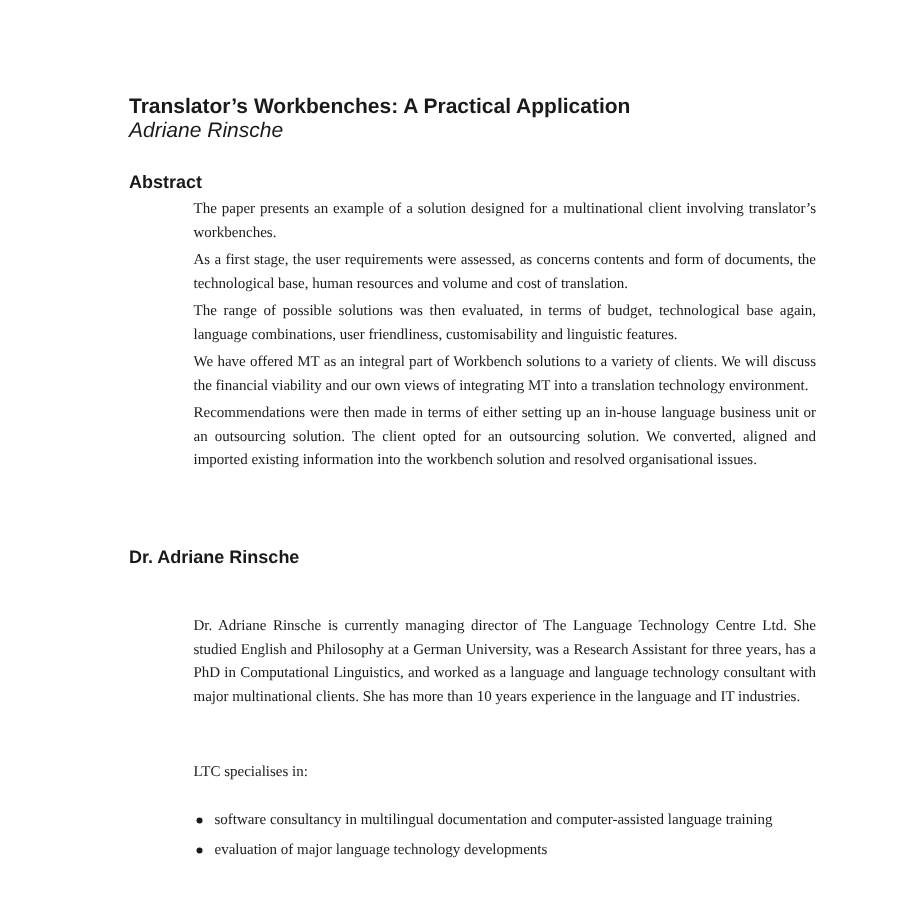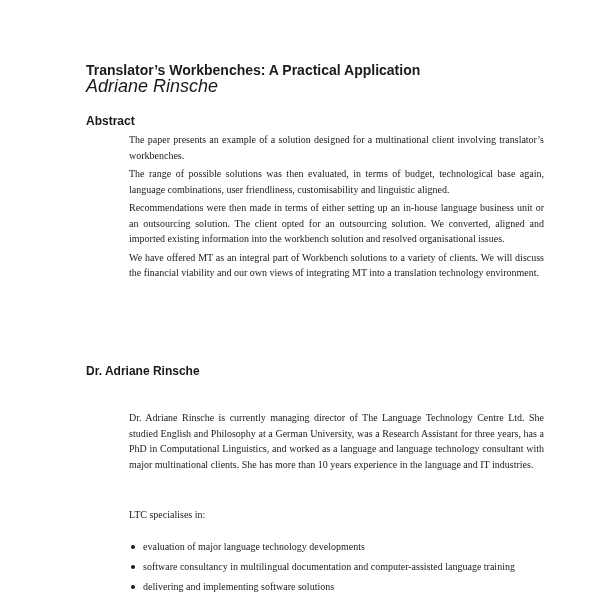--- a/index.html
+++ b/index.html
@@ -32,21 +32,21 @@
     line-height: 16px;
     white-space: nowrap;
     margin: 0;
   }
   .author {
     position: absolute;
     left: 86px;
     top: 78px;
     font-family: "Liberation Sans", sans-serif;
     font-style: italic;
-    font-size: 18px;
+    font-size: 14px;
     line-height: 16px;
     white-space: nowrap;
     margin: 0;
   }
   .section-heading {
     position: absolute;
     left: 86px;
     font-family: "Liberation Sans", sans-serif;
     font-weight: bold;
     font-size: 12px;
@@ -91,41 +91,38 @@
 <body>
 
 <div class="page">
 
   <h1 class="title">Translator’s Workbenches: A Practical Application</h1>
   <div class="author">Adriane Rinsche</div>
 
   <h2 class="section-heading" style="top:114px;">Abstract</h2>
   <div class="body-block" style="top:132px;">
     <p>The paper presents an example of a solution designed for a multinational client involving translator’s workbenches.</p>
-    <p>The range of possible solutions was then evaluated, in terms of budget, technological base again, language combinations, user friendliness, customisability and linguistic aligned.</p>
+    <p>As a first stage, the user requirements were assessed, as concerns contents and form of documents, the technological base, human resources and volume and cost of translation.</p>
+    <p>The range of possible solutions was then evaluated, in terms of budget, technological base again, language combinations, user friendliness, customisability and linguistic features.</p>
+    <p>We have offered MT as an integral part of Workbench solutions to a variety of clients. We will discuss the financial viability and our own views of integrating MT into a translation technology environment.</p>
     <p>Recommendations were then made in terms of either setting up an in-house language business unit or an outsourcing solution. The client opted for an outsourcing solution. We converted, aligned and imported existing information into the workbench solution and resolved organisational issues.</p>
-    <p>We have offered MT as an integral part of Workbench solutions to a variety of clients. We will discuss the financial viability and our own views of integrating MT into a translation technology environment.</p>
   </div>
 
   <h2 class="section-heading" style="top:364px;">Dr. Adriane Rinsche</h2>
   <div class="body-block" style="top:410px;">
     <p>Dr. Adriane Rinsche is currently managing director of The Language Technology Centre Ltd. She studied English and Philosophy at a German University, was a Research Assistant for three years, has a PhD in Computational Linguistics, and worked as a language and language technology consultant with major multinational clients. She has more than 10 years experience in the language and IT industries.</p>
   </div>
 
   <div class="body-block" style="top:507px;">
     <p style="margin-bottom:16px;">LTC specialises in:</p>
     <ul class="bullet-list">
       <li class="bullet-item">
         <span class="bullet-dot"></span>
-        <span>evaluation of major language technology developments</span>
-      </li>
-      <li class="bullet-item">
-        <span class="bullet-dot"></span>
         <span>software consultancy in multilingual documentation and computer-assisted language training</span>
       </li>
       <li class="bullet-item">
         <span class="bullet-dot"></span>
-        <span>delivering and implementing software solutions</span>
+        <span>evaluation of major language technology developments</span>
       </li>
     </ul>
   </div>
 
 </div>
 
 </body></html>

